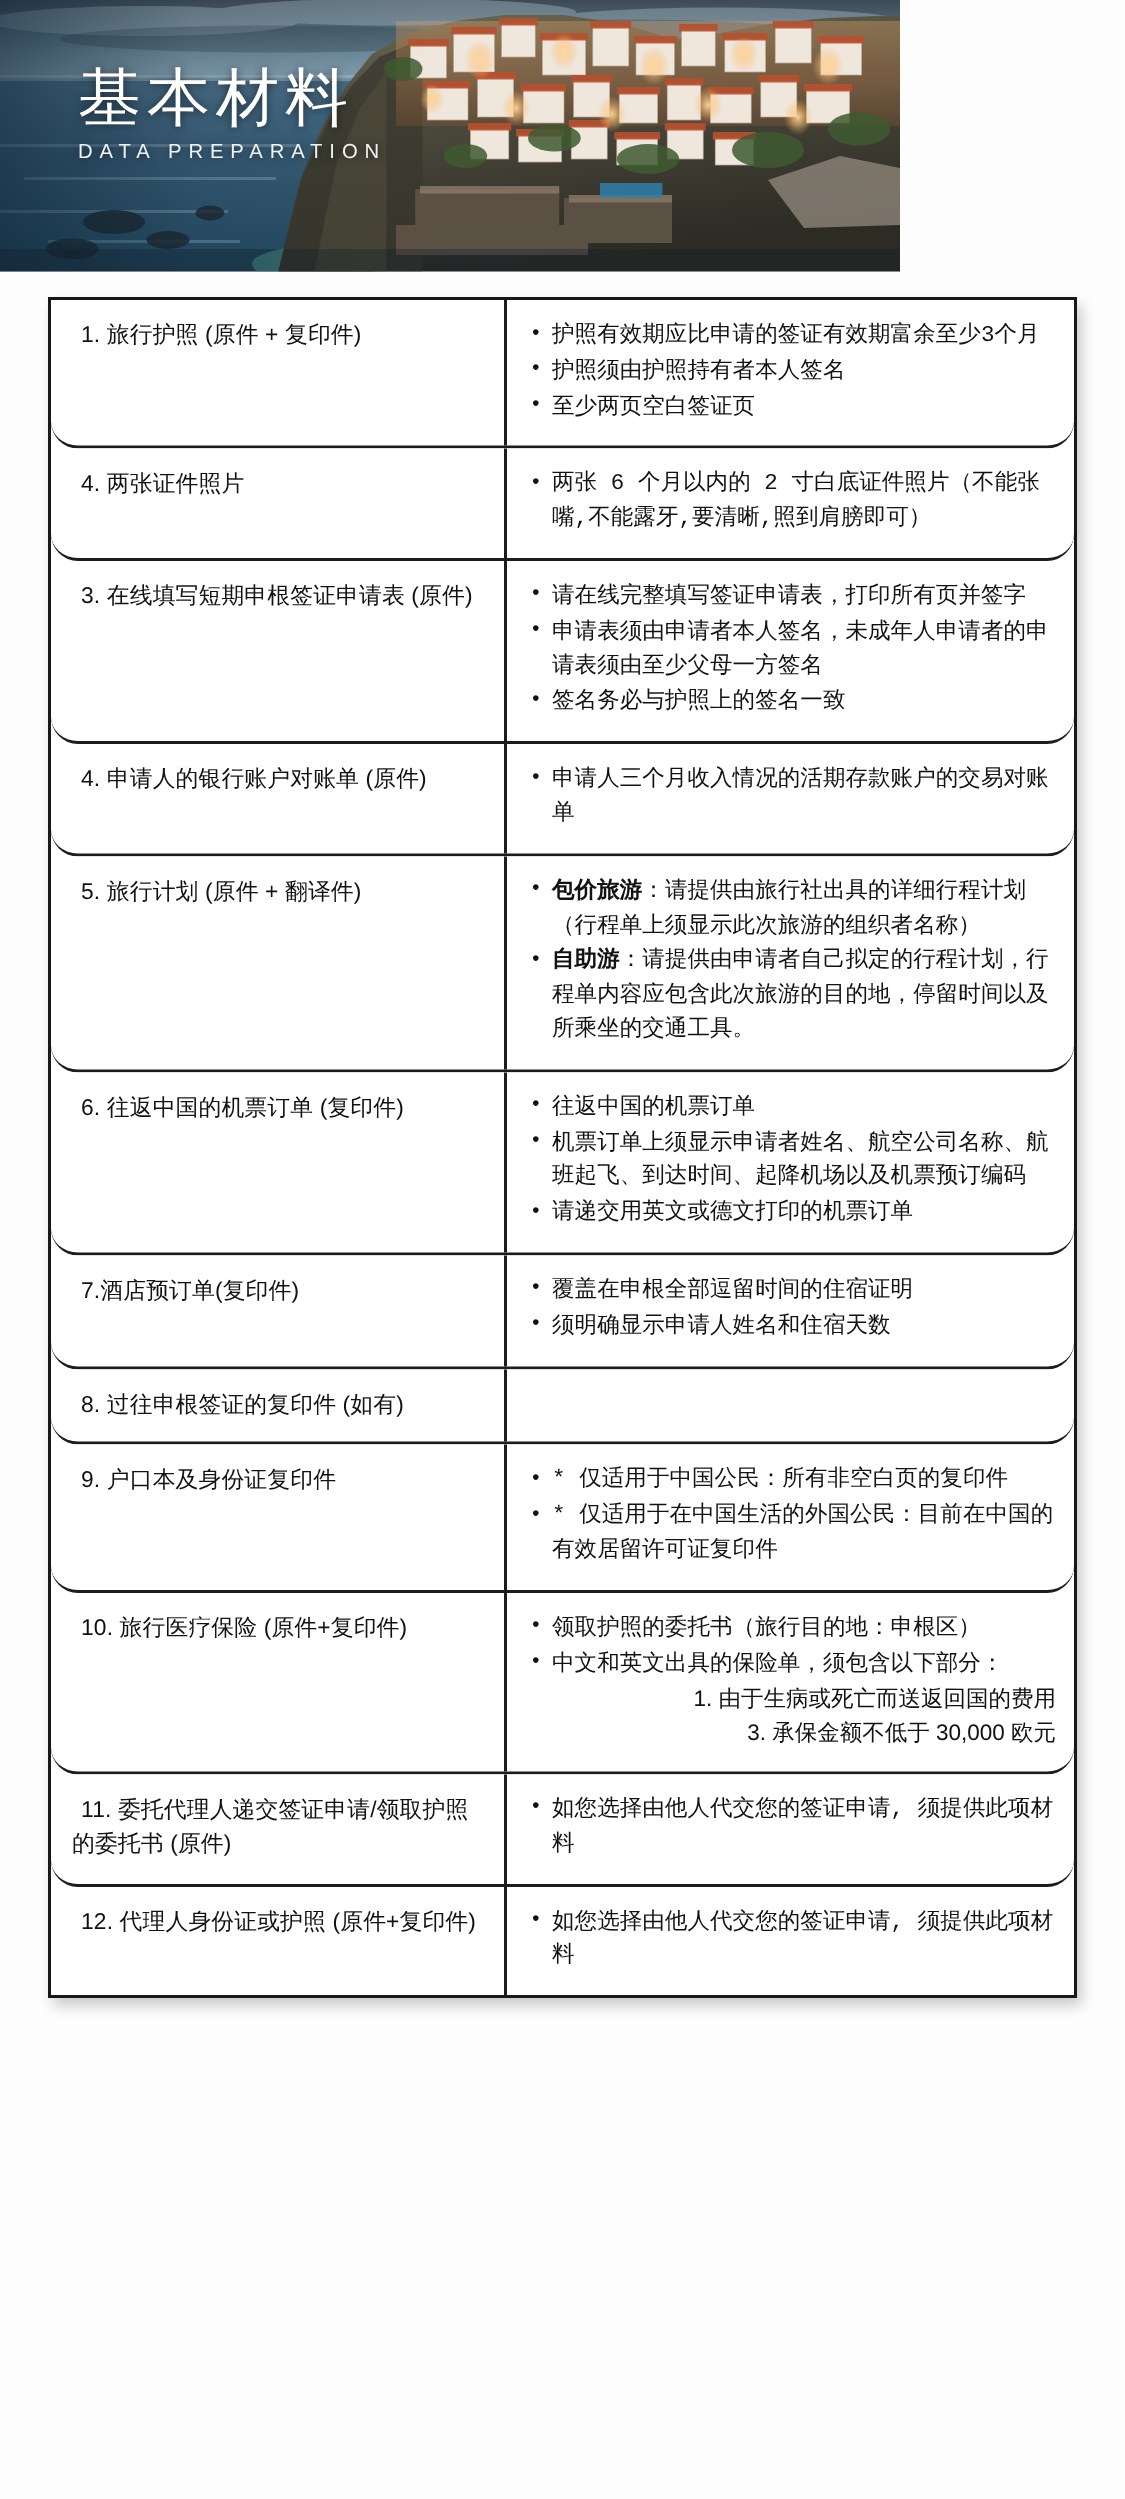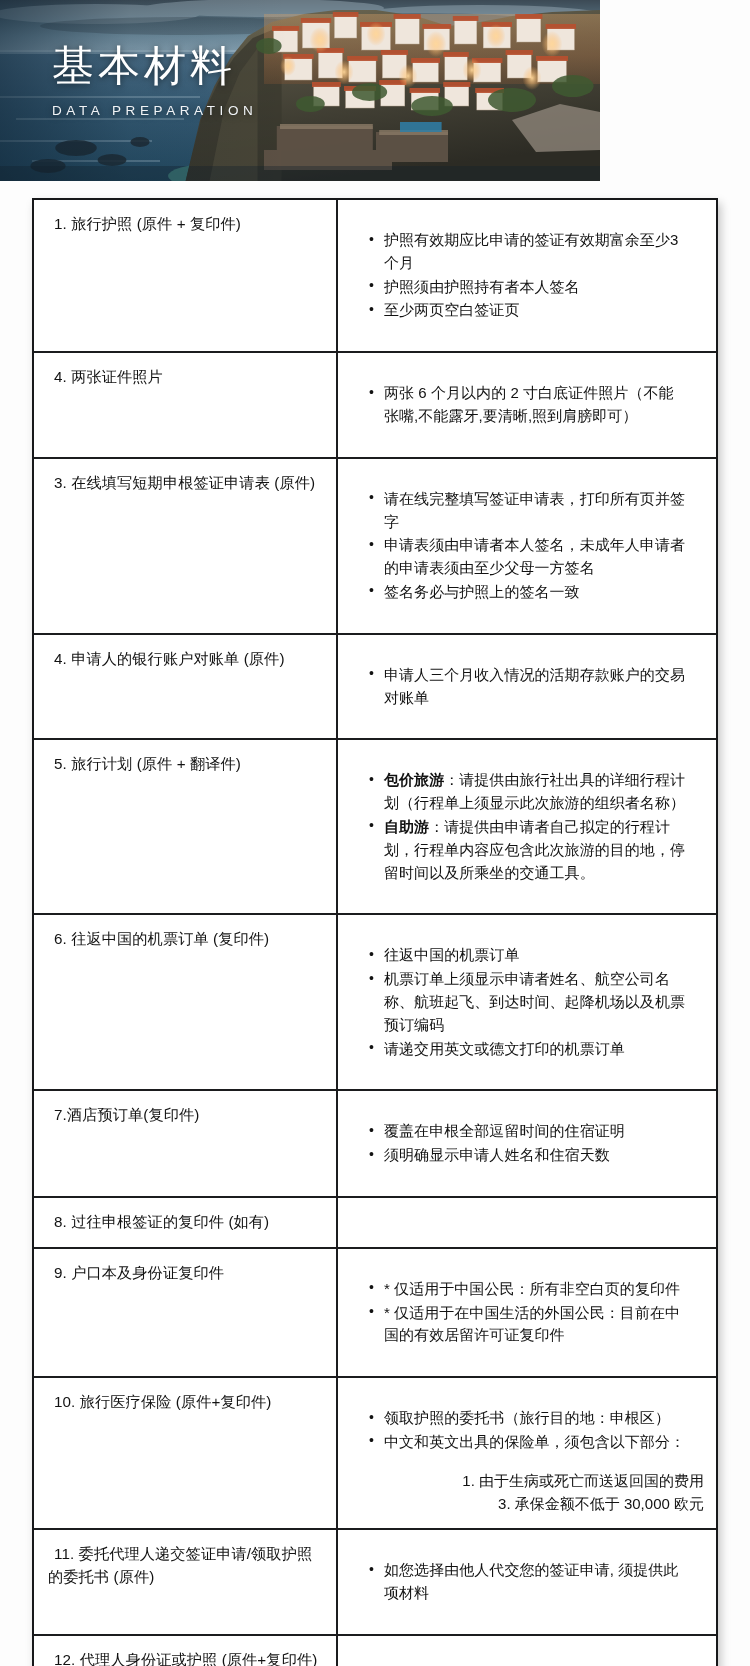--- a/index.html
+++ b/index.html
@@ -42,21 +42,21 @@
   }
   .hero-title {
     font-family: "Liberation Serif", "DejaVu Serif", serif;
     font-weight: 300;
     font-size: 42px;
     letter-spacing: 4px;
     color: #ffffff;
     line-height: 1.05;
   }
   .hero-sub {
-    margin-top: 15px;
+    margin-top: 5px;
     font-family: "Liberation Sans", sans-serif;
     font-size: 13.5px;
     letter-spacing: 4.6px;
     color: #f0f3f6;
     font-weight: 300;
   }
 
   
   .sheet {
     position: absolute;
@@ -66,20 +66,21 @@
     background: #ffffff;
     border: 2.5px solid #17181a;
     box-shadow: 3px 5px 9px rgba(0,0,0,0.22);
   }
 
   .row {
     display: flex;
     align-items: stretch;
     border-bottom: 2.2px solid #1b1c1e;
     position: relative;
+    border-radius: 18px;
   }
   .row:last-child { border-bottom: none; }
 
   .cell-left {
     width: 304px;
     flex: 0 0 304px;
     padding: 13px 10px 13px 14px;
     border-right: 2.2px solid #1b1c1e;
   }
   .cell-right {
@@ -91,22 +92,23 @@
     font-size: 15.2px;
     line-height: 1.5;
     color: #121212;
     font-weight: 500;
     letter-spacing: .1px;
     text-indent: 6px;
   }
 
   ul.bullets {
     list-style: none;
-    margin: 16px;
+    margin: 0;
     padding: 0;
+    font-family: Liberation Mono, monospace;
   }
   ul.bullets > li {
     position: relative;
     padding-left: 16px;
     font-size: 15px;
     line-height: 1.52;
     color: #121212;
     margin-bottom: 1px;
     letter-spacing: .05px;
   }

